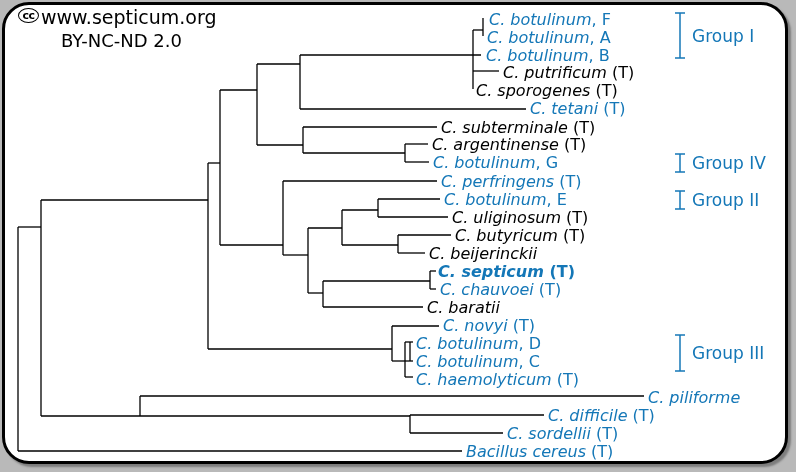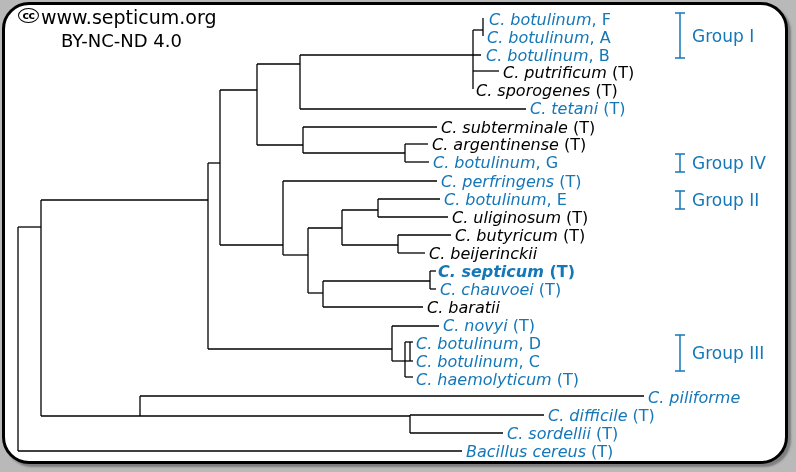--- a/index.html
+++ b/index.html
@@ -40,21 +40,21 @@
 </style>
 </head>
 <body>
 
 <div class="stage">
   <div class="panel"></div>
 
   <div class="header">
     <div class="cc-badge">cc</div>
     <div class="site-text">www.septicum.org</div>
-    <div class="license-text">BY-NC-ND 4.0</div>
+    <div class="license-text">BY-NC-ND 2.0</div>
   </div>
 
   <svg class="tree-svg" viewBox="0 0 796 472">
       <line x1="18" y1="227" x2="41" y2="227" stroke="#000000" stroke-width="1.3"></line>
       <line x1="18" y1="451" x2="462" y2="451" stroke="#000000" stroke-width="1.3"></line>
       <line x1="41" y1="200" x2="208" y2="200" stroke="#000000" stroke-width="1.3"></line>
       <line x1="41" y1="416" x2="140" y2="416" stroke="#000000" stroke-width="1.3"></line>
       <line x1="208" y1="163" x2="220" y2="163" stroke="#000000" stroke-width="1.3"></line>
       <line x1="208" y1="349" x2="392" y2="349" stroke="#000000" stroke-width="1.3"></line>
       <line x1="220" y1="90" x2="257" y2="90" stroke="#000000" stroke-width="1.3"></line>

